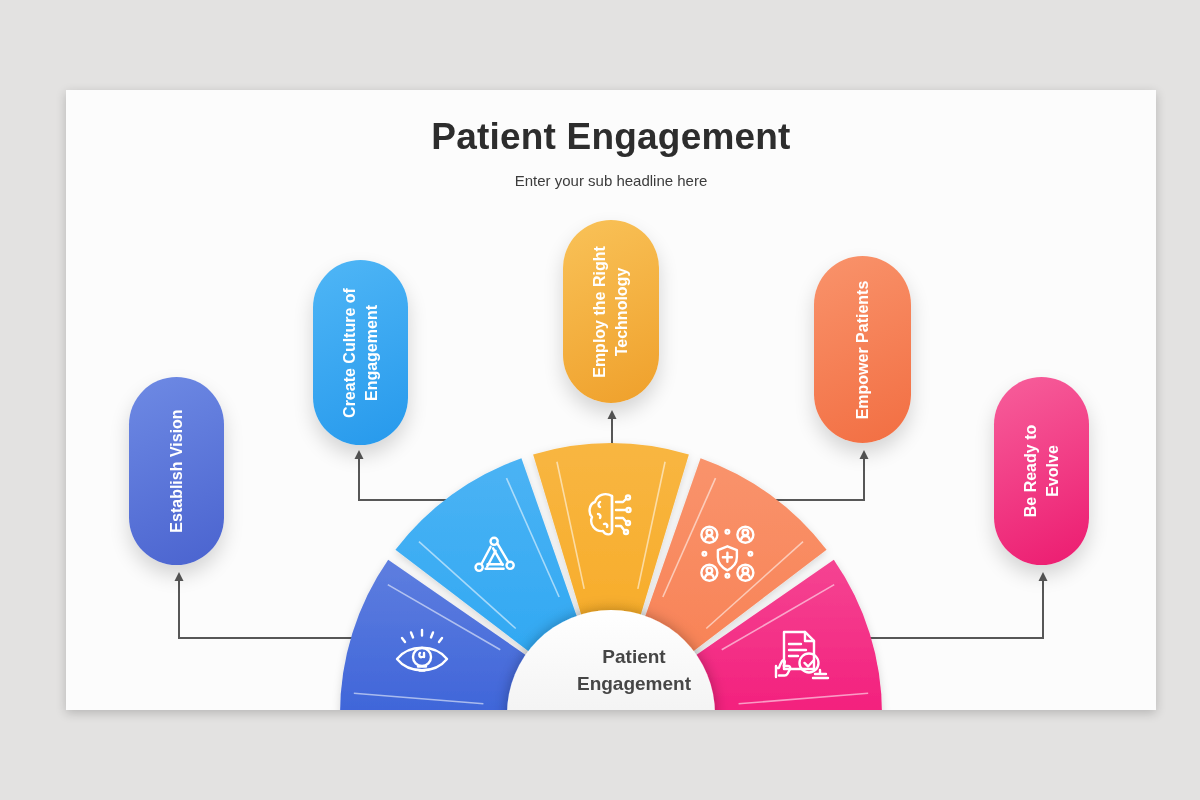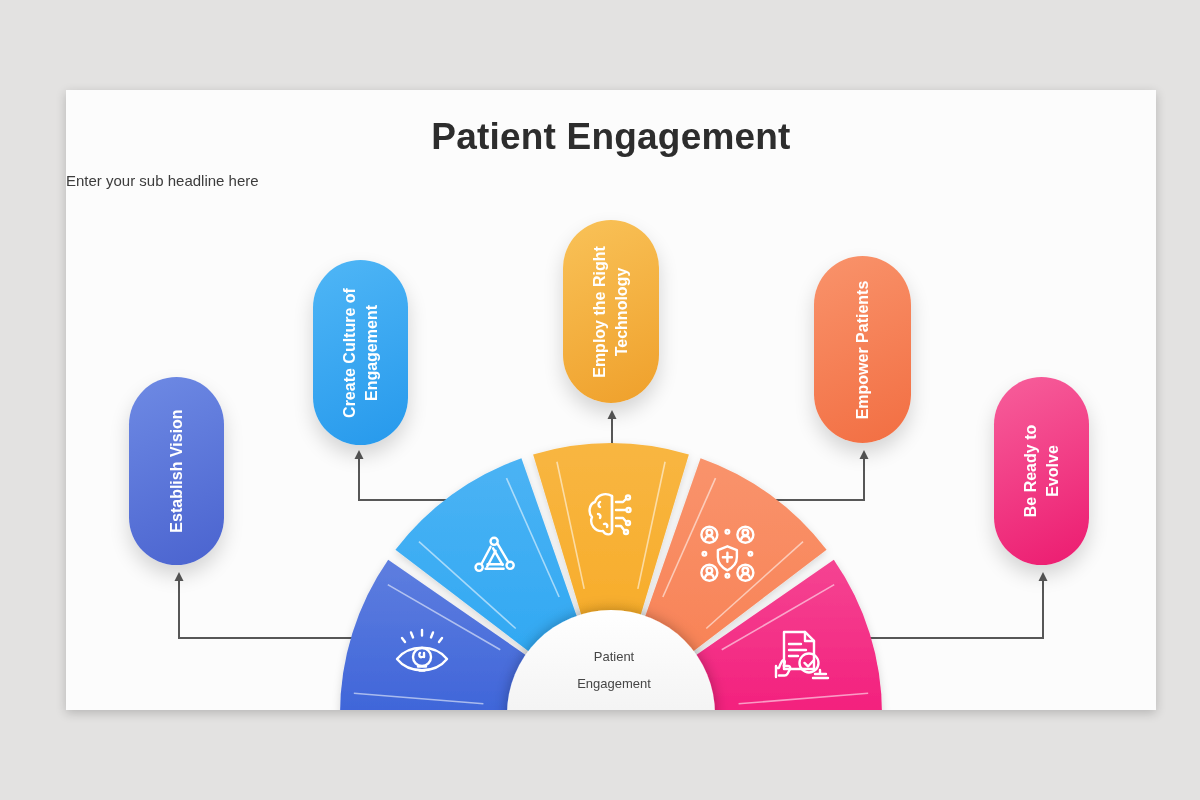--- a/index.html
+++ b/index.html
@@ -19,39 +19,40 @@
     margin-left:11px;
   }
   .title{
     position:absolute;left:0;top:26px;width:100%;
     text-align:center;
     font-size:37px;font-weight:bold;letter-spacing:.2px;
     color:#2d2d2d;
   }
   .subtitle{
     position:absolute;left:0;top:82px;width:100%;
+    text-align:center;
     font-size:15px;color:#3c3c3c;
   }
   #diagram{position:absolute;left:0;top:0;}
   .pill{
     position:absolute;
     border-radius:999px;
     box-shadow:0 10px 20px rgba(0,0,0,.16);
   }
   .pill-label{
     position:absolute;left:50%;top:50%;
     transform:translate(-50%,-50%) rotate(-90deg);
     color:#ffffff;font-weight:bold;font-size:16px;
     line-height:1.4;text-align:center;
     white-space:pre-line;
   }
   .center-label{
-    position:absolute;left:448px;top:553px;width:200px;
+    position:absolute;left:468px;top:553px;width:200px;
     text-align:center;
-    font-size:13px;font-weight:normal;color:#464646;
+    font-size:19px;font-weight:bold;color:#464646;
     line-height:27px;white-space:pre-line;
     z-index:5;
   }
 </style>
 </head>
 <body>
 
 <div class="slide">
   <div class="title">Patient Engagement</div>
   <div class="subtitle">Enter your sub headline here</div>

